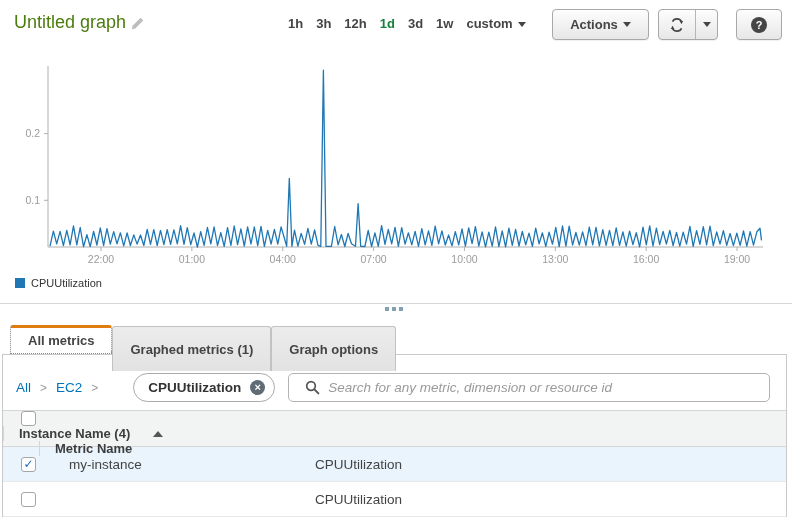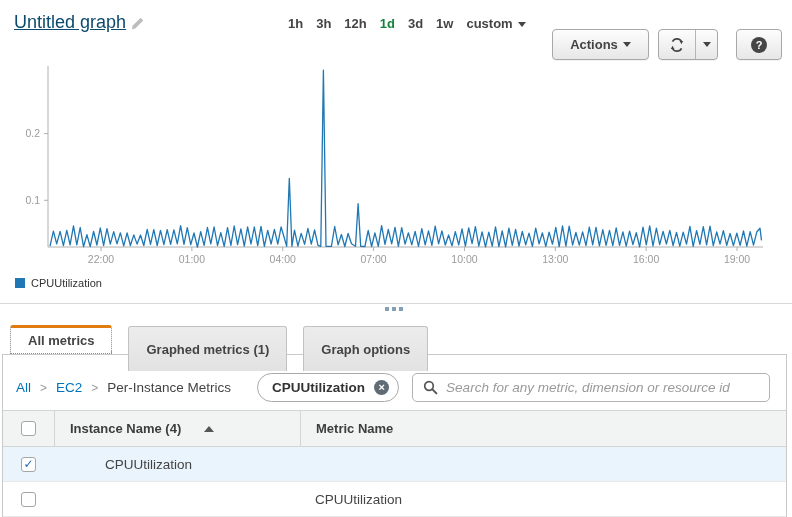--- a/index.html
+++ b/index.html
@@ -1,34 +1,34 @@
 <!DOCTYPE html>
 <html><head>
 <meta charset="utf-8">
 <style>
   * { margin:0; padding:0; box-sizing:border-box; }
   html,body { width:792px; height:517px; background:#fff; overflow:hidden;
     font-family:"Liberation Sans", sans-serif; color:#444; }
   .abs { position:absolute; }
 
   
-  #page-title { left:14px; top:12px; font-size:18px; color:#0c4a6e;text-decoration:underline; }
+  #page-title { left:14px; top:12px; font-size:18px; color:#4d7c0f; }
   #edit-pencil { left:130px; top:16px; cursor:pointer; }
   #time-ranges { left:288px; top:16px; display:flex; gap:13px; align-items:center;
     font-size:13px; font-weight:bold; color:#444; }
   #time-ranges span { cursor:pointer; }
   #time-ranges span.selected { color:#15803d; }
   .caret-down { display:inline-block; width:0; height:0;
     border-left:4px solid transparent; border-right:4px solid transparent;
     border-top:5px solid #444; vertical-align:middle; margin-left:5px; }
   .aws-btn { position:absolute; top:9px; height:31px; border:1px solid #a8a8a8;
     border-radius:4px; background:linear-gradient(#fdfdfd,#e7e7e7);
     display:flex; align-items:center; justify-content:center;
     font-size:13px; font-weight:bold; color:#444; cursor:pointer;
-    box-shadow:0 1px 1px rgba(0,0,0,.06);margin-top:20px; }
+    box-shadow:0 1px 1px rgba(0,0,0,.06); }
   #actions-btn { left:552px; width:97px; }
   #refresh-group { left:658px; width:60px; padding:0; }
   #refresh-main { width:37px; height:100%; display:flex; align-items:center; justify-content:center;
     border-right:1px solid #b5b5b5; }
   #refresh-caret { width:21px; height:100%; display:flex; align-items:center; justify-content:center; }
   #refresh-caret .caret-down { margin-left:0; }
   #help-btn { left:736px; width:46px; }
   .help-circle { width:16px; height:16px; border-radius:50%; background:#464646; color:#fff;
     font-size:11px; font-weight:bold; line-height:16px; text-align:center; }
 
@@ -37,21 +37,21 @@
   #legend { left:15px; top:277px; display:flex; align-items:center; gap:6px;
     font-size:11px; color:#333; }
   #legend-swatch { width:10px; height:10px; display:inline-block; }
 
   
   #divider { left:0; top:303px; width:792px; height:1px; background:#d7d7d7; }
   #resize-handle { left:383px; top:305px; display:flex; gap:3px; cursor:row-resize; padding:2px; }
   #resize-handle i { width:4px; height:4px; background:#84a0b4; display:block; }
 
   
-  #tabs { left:10px; top:326px; display:flex; gap:16px; z-index:3; }
+  #tabs { left:10px; top:326px; display:flex; gap:0; z-index:3; }
   .tab { height:45px; padding:0 17px; display:flex; align-items:center;
     font-size:13px; font-weight:bold; color:#444; cursor:pointer;
     background:linear-gradient(#ececec,#e2e2e2); border:1px solid #c2c2c2; border-bottom:none;
     border-radius:3px 3px 0 0; }
   .tab.active { background:#fff; border:1px dotted #8a8a8a;
     border-top:3px solid #e07c10; height:29px; margin-top:-1px; }
 
   
   #panel { left:2px; top:354px; width:785px; height:189px; background:#fff;
     border:1px solid #c9c9c9; z-index:1; overflow:hidden; }
@@ -60,29 +60,29 @@
     font-size:13.5px; }
   .crumb-link { color:#0073bb; cursor:pointer; }
   .crumb-sep { color:#9a9a9a; margin:0 9px; font-size:12px; }
   .crumb-current { color:#444; }
   #filter-tag { margin-left:26px; display:flex; align-items:center; gap:9px;
     height:29px; padding:0 9px 0 14px; border:1px solid #a9a9a9; border-radius:15px;
     font-weight:bold; color:#333; background:#fff; }
   #filter-tag-x { width:15px; height:15px; border-radius:50%; background:#5f6b75; color:#fff;
     font-size:11px; font-weight:bold; line-height:14px; text-align:center; cursor:pointer; }
   #search-box { flex:1; margin-left:13px; height:29px; border:1px solid #b3b3b3;
-    border-radius:5px; display:flex; align-items:center; padding:0 10px; gap:8px; background:#fff; }
+    border-radius:5px; display:flex; align-items:center; padding:0 16px; gap:8px; background:#fff; }
   #search-box input { border:none; outline:none; flex:1; font-size:13.5px; color:#333;
     font-family:"Liberation Sans", sans-serif; background:transparent; }
   #search-box input::placeholder { font-style:italic; color:#9a9a9a; }
 
   
   #thead { display:flex; height:37px; background:#f2f3f3; border-top:1px solid #d5d5d5;
     border-bottom:1px solid #d5d5d5; font-size:13px; font-weight:bold; color:#3d3d3d;
-    align-items:stretch; }
+    align-items:stretch;flex-direction:column; }
   .hcell { display:flex; align-items:center; padding-left:15px; }
   .hcell + .hcell { border-left:1px solid #d5d5d5; }
   .col-check { width:51px; justify-content:center; padding-left:0; }
   .col-name { width:210px; }
   .col-id { width:210px; }
   .col-metric { flex:1;margin-left:36px; }
   .sort-asc { width:0; height:0; border-left:5px solid transparent;
     border-right:5px solid transparent; border-bottom:6px solid #555;
     margin-left:auto; margin-right:50px; }
   .trow { display:flex; height:35px; align-items:stretch; font-size:13.5px; color:#444;
@@ -190,21 +190,20 @@
     </div>
 </div>
 
 <div class="abs" id="panel">
 
   <div id="crumb-row">
     <span class="crumb-link">All</span>
     <span class="crumb-sep">&gt;</span>
     <span class="crumb-link">EC2</span>
     <span class="crumb-sep">&gt;</span>
-    <span class="crumb-current">Per-Instance Metrics</span>
 
     <span id="filter-tag">
       <span>CPUUtilization</span>
       <span id="filter-tag-x">×</span>
     </span>
 
     <span id="search-box">
       <svg width="15" height="15" viewBox="0 0 15 15">
         <circle cx="6" cy="6" r="4.3" fill="none" stroke="#555" stroke-width="1.7"></circle>
         <line x1="9.4" y1="9.4" x2="13.4" y2="13.4" stroke="#555" stroke-width="2" stroke-linecap="round"></line>
@@ -223,20 +222,21 @@
     </div>
     <div class="hcell col-metric">
       <span>Metric Name</span>
     </div>
   </div>
 
   <div class="trow selected">
     <div class="tcell col-check" style="justify-content:center;padding-left:0;">
       <span class="cb row-check">✓</span>
     </div>
+    <div class="tcell col-name">my-instance</div>
     <div class="tcell col-metric">CPUUtilization</div>
   </div>
 
   <div class="trow">
     <div class="tcell col-check" style="justify-content:center;padding-left:0;">
       <span class="cb row-check"></span>
     </div>
     <div class="tcell col-name"></div>
     <div class="tcell col-metric">CPUUtilization</div>
   </div>

